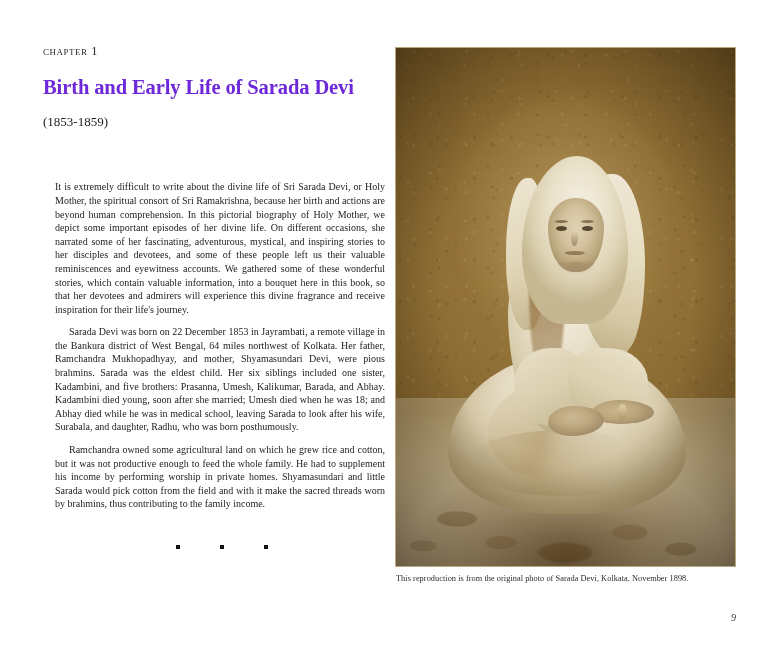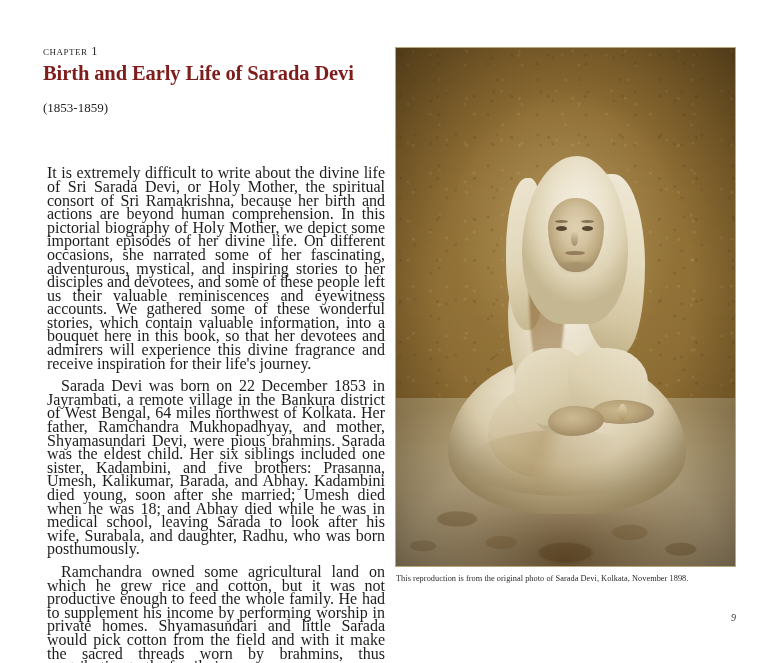--- a/index.html
+++ b/index.html
@@ -40,39 +40,39 @@
     color: #2b2b2b;
     line-height: 1.2;
   }
   .chapter-label::first-letter { font-size: 12.5px; }
 
   .chapter-title {
     font-family: "Liberation Serif", "DejaVu Serif", serif;
     font-weight: bold;
     font-size: 20.5px;
     line-height: 1.25;
-    margin-top: 2px;
-    color: #7f1d1d;
+    margin-top: 16px;
+    color: #6d28d9;
     letter-spacing: -0.1px;
   }
 
   .chapter-years {
     font-family: Liberation Serif, serif;
     font-size: 13px;
     margin-top: 4px;
     color: #222222;
   }
 
   .body-text {
     margin-top: 50px;
   }
 
   .body-text p {
-    margin: 0 0 9px 4px;
-    font-size: 16px;
+    margin: 0 0 9px 12px;
+    font-size: 10px;
     line-height: 13.6px;
     text-align: justify;
     text-indent: 14px;
     color: #1c1c1c;
     hyphens: auto;
     -webkit-hyphens: auto;
     word-spacing: -0.1px;
   }
   .body-text p.first { text-indent: 0; }
 

